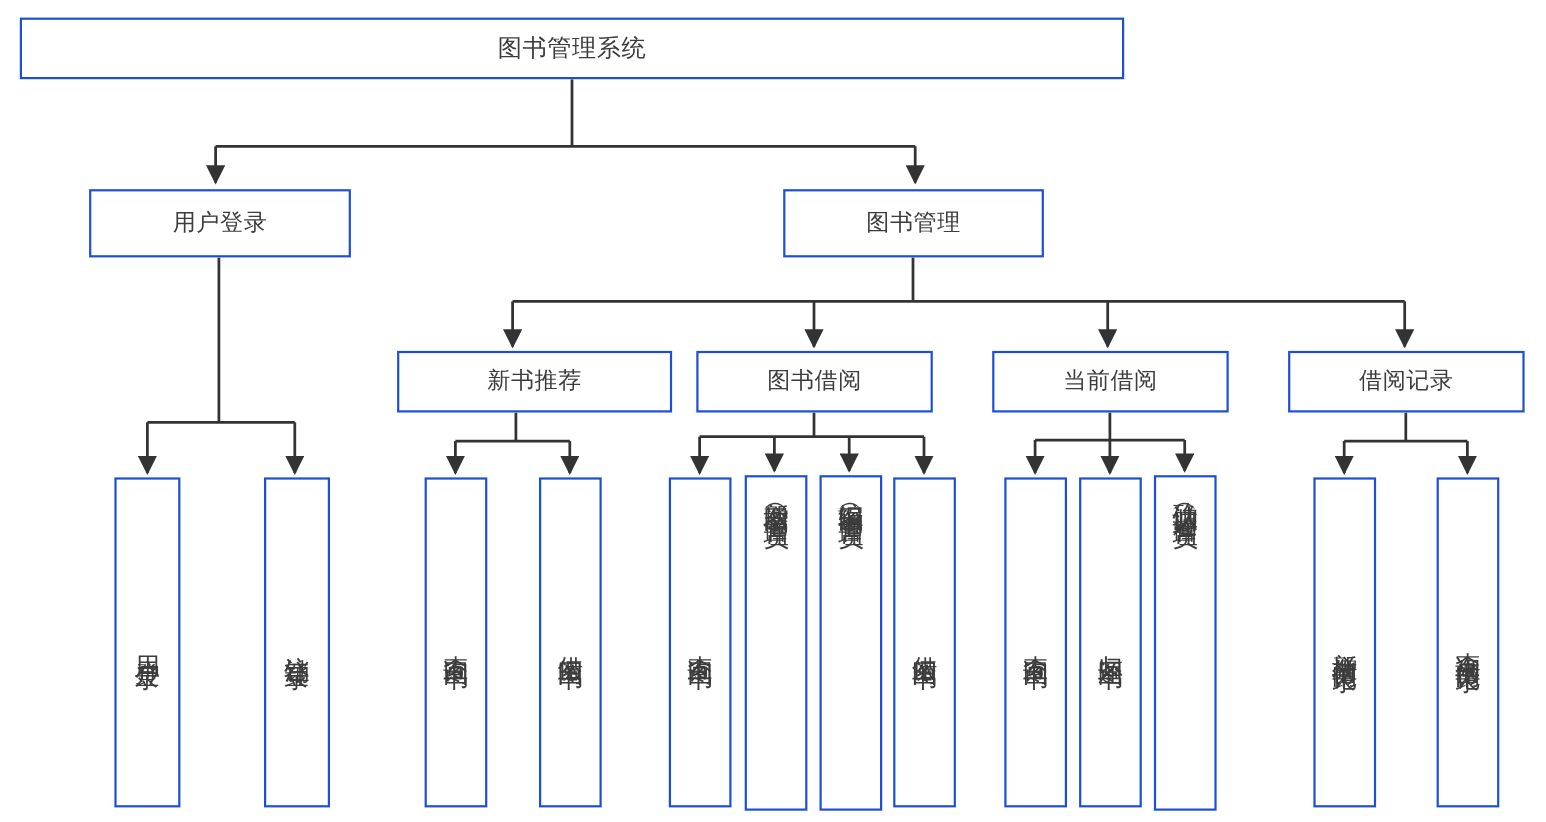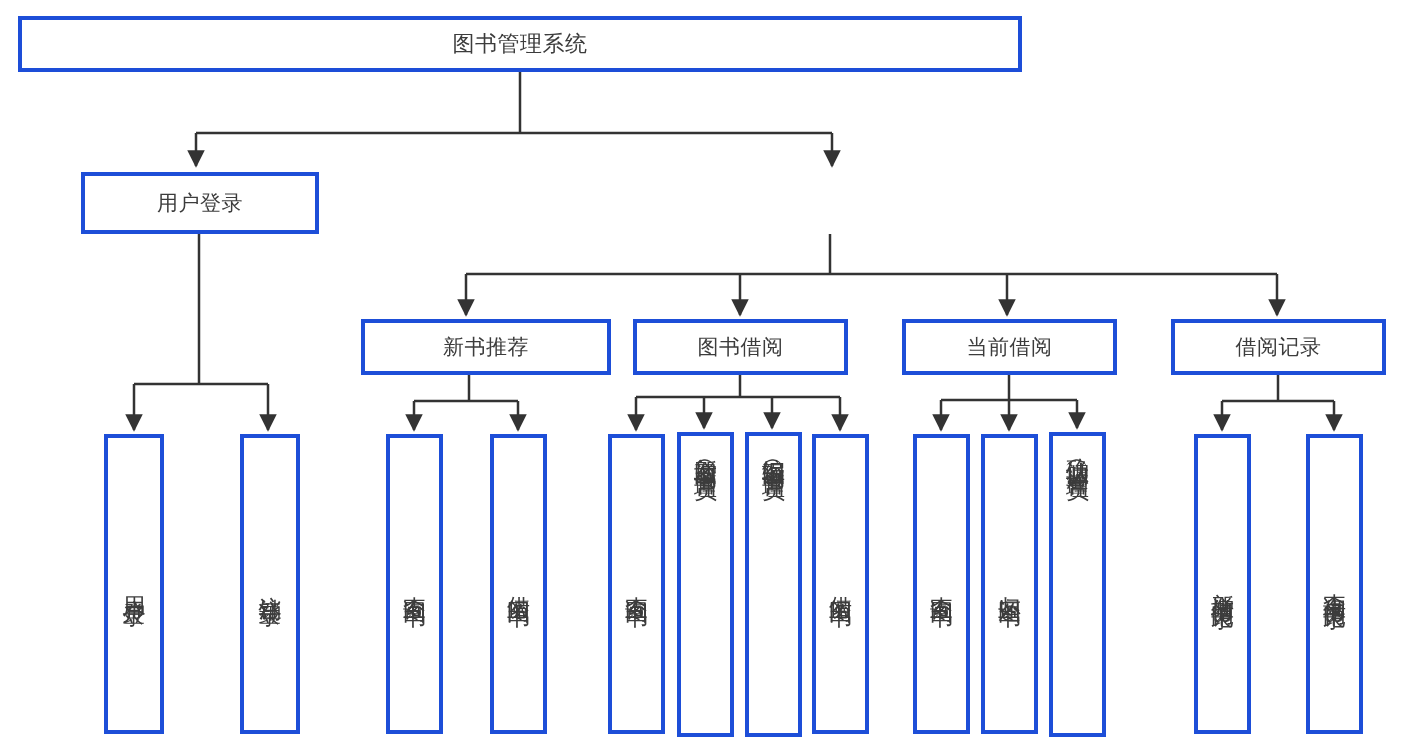--- a/index.html
+++ b/index.html
@@ -22,21 +22,21 @@
     left: 0;
     top: 0;
     width: 1405px;
     height: 747px;
     pointer-events: none;
   }
   .node {
     position: absolute;
     box-sizing: border-box;
     background: #ffffff;
-    border: 4px solid #1d4ed8;
+    border: 2px solid #1d4ed8;
     display: flex;
     align-items: center;
     justify-content: center;
     color: #3c3c3c;
   }
   .node .lbl {
     display: block;
     text-align: center;
     line-height: 1.22;
     white-space: nowrap;
@@ -132,20 +132,23 @@
     </g>
   </svg>
 
   <div class="node horiz root" style="left:18px; top:16px; width:1004px; height:56px;">
     <span class="lbl">图书管理系统</span>
   </div>
 
   <div class="node horiz" style="left:81px; top:172px; width:238px; height:62px;">
     <span class="lbl">用户登录</span>
   </div>
+  <div class="node horiz" style="left:712px; top:172px; width:237px; height:62px;">
+    <span class="lbl">图书管理</span>
+  </div>
 
   <div class="node horiz" style="left:361px; top:319px; width:250px; height:56px;">
     <span class="lbl">新书推荐</span>
   </div>
   <div class="node horiz" style="left:633px; top:319px; width:215px; height:56px;">
     <span class="lbl">图书借阅</span>
   </div>
   <div class="node horiz" style="left:902px; top:319px; width:215px; height:56px;">
     <span class="lbl">当前借阅</span>
   </div>

